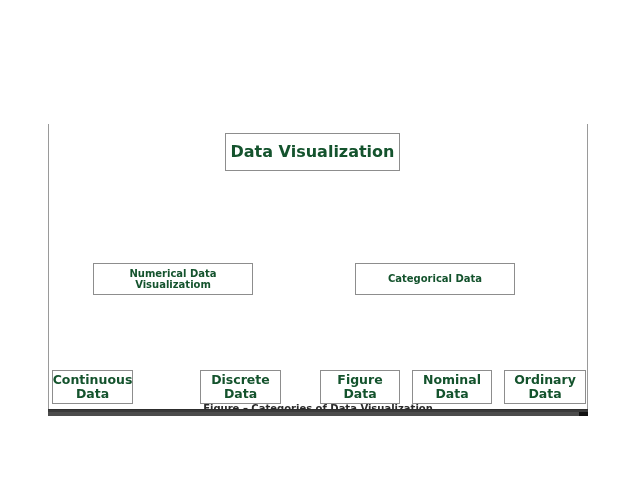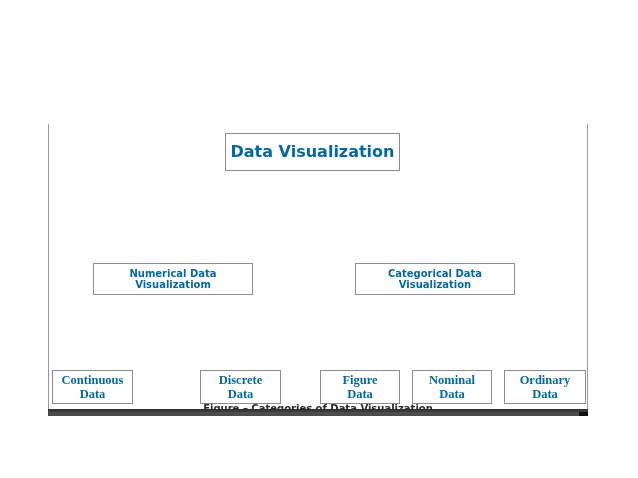--- a/index.html
+++ b/index.html
@@ -43,21 +43,21 @@
     width: 638px;
     height: 478px;
     pointer-events: none;
   }
 
   .node {
     position: absolute;
     box-sizing: border-box;
     background: #ffffff;
     border: 1px solid #8d8d8d;
-    color: #0369a1;
+    color: #14532d;
     font-weight: bold;
     display: flex;
     align-items: center;
     justify-content: center;
     text-align: center;
     line-height: 1.12;
     white-space: nowrap;
   }
 
   .node.root {
@@ -74,21 +74,20 @@
     height: 32px;
     font-size: 10px;
   }
   .node.level2.numerical { left: 93px; }
   .node.level2.categorical { left: 355px; }
 
   .node.leaf {
     top: 370px;
     height: 34px;
     font-size: 12.5px;
-    font-family: Liberation Serif, serif;
   }
   .node.leaf.continuous { left: 52px;  width: 81px; }
   .node.leaf.discrete   { left: 200px; width: 81px; }
   .node.leaf.binary     { left: 320px; width: 80px; }
   .node.leaf.nominal    { left: 412px; width: 80px; }
   .node.leaf.ordinary   { left: 504px; width: 82px; }
 
   
   .node.leaf.continuous .label-line-1 {
     display: block;
@@ -186,21 +185,20 @@
   <div class="node level2 numerical">
     <span class="label">
       <span class="label-line-1">Numerical Data</span>
       <span class="label-line-2">Visualizatiom</span>
     </span>
   </div>
 
   <div class="node level2 categorical">
     <span class="label">
       <span class="label-line-1">Categorical Data</span>
-      <span class="label-line-2">Visualization</span>
     </span>
   </div>
 
   <div class="node leaf continuous">
     <span class="label">
       <span class="label-line-1">Continuous</span>
       <span class="label-line-2">Data</span>
     </span>
   </div>
 

